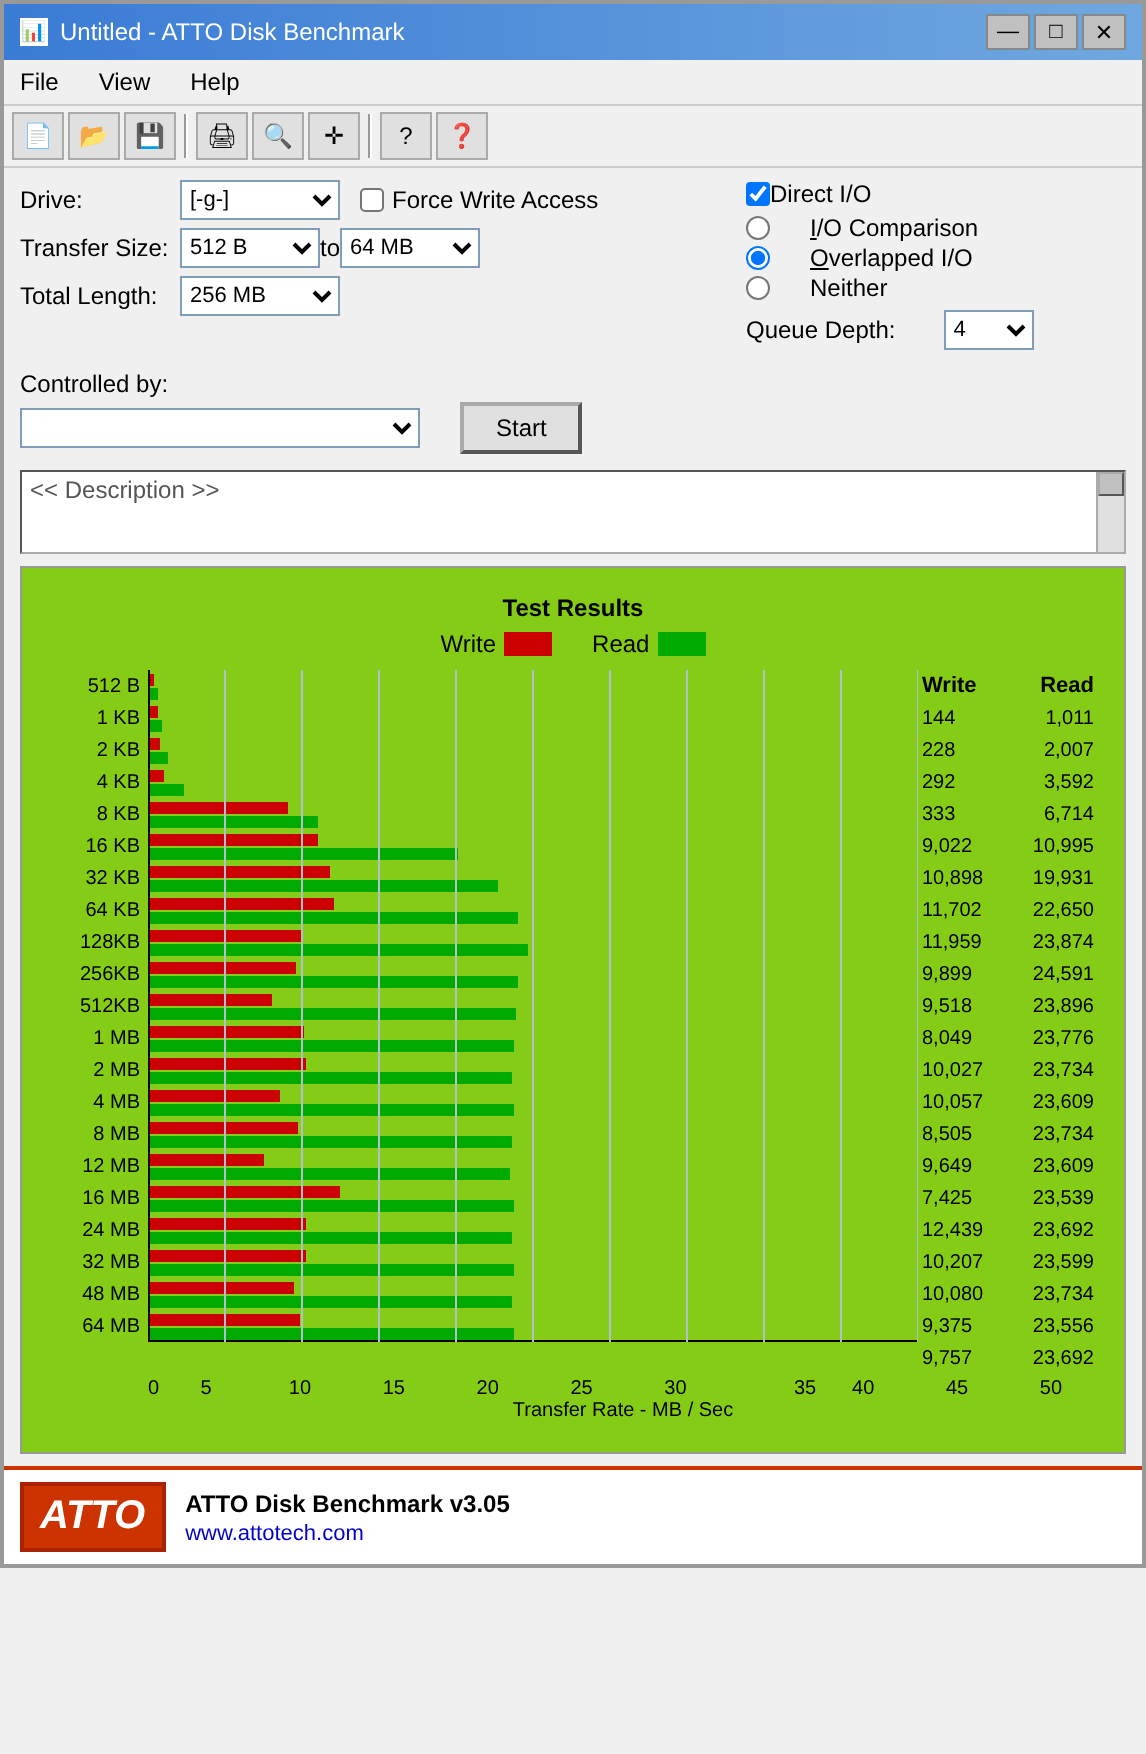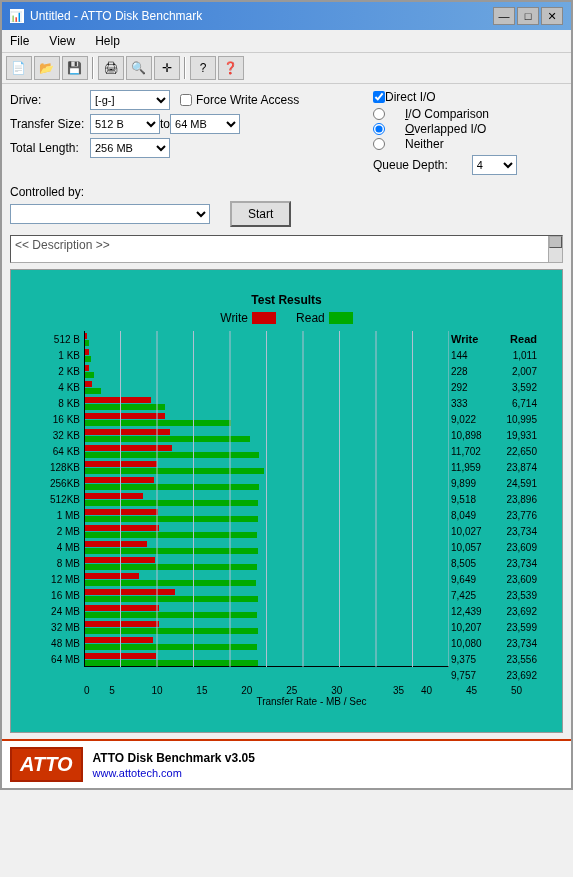--- a/index.html
+++ b/index.html
@@ -163,44 +163,44 @@
       height: 26px;
       padding: 0 16px;
       background: #e0e0e0;
       border: 2px solid #aaa;
       cursor: pointer;
       font-size: 12px;
       border-style: outset;
     }
     .description-box {
       width: 100%;
-      height: 28px;
+      height: 42px;
       background: white;
       border: 1px inset #aaa;
       padding: 2px 4px;
       font-size: 12px;
       color: #555;
       overflow: hidden;
       margin-top: 4px;
       position: relative;
     }
     .description-scrollbar {
       position: absolute;
       right: 0;
       top: 0;
       width: 14px;
       height: 100%;
       background: #e0e0e0;
       border-left: 1px solid #aaa;
     }
     .chart-section {
       margin-top: 6px;
-      background: #14b8a6;
+      background: #84cc16;
       border: 1px solid #999;
-      padding: 23px;
+      padding: 13px;
     }
     .chart-title {
       text-align: center;
       font-size: 12px;
       font-weight: bold;
       margin-bottom: 4px;
     }
     .legend {
       display: flex;
       justify-content: center;

